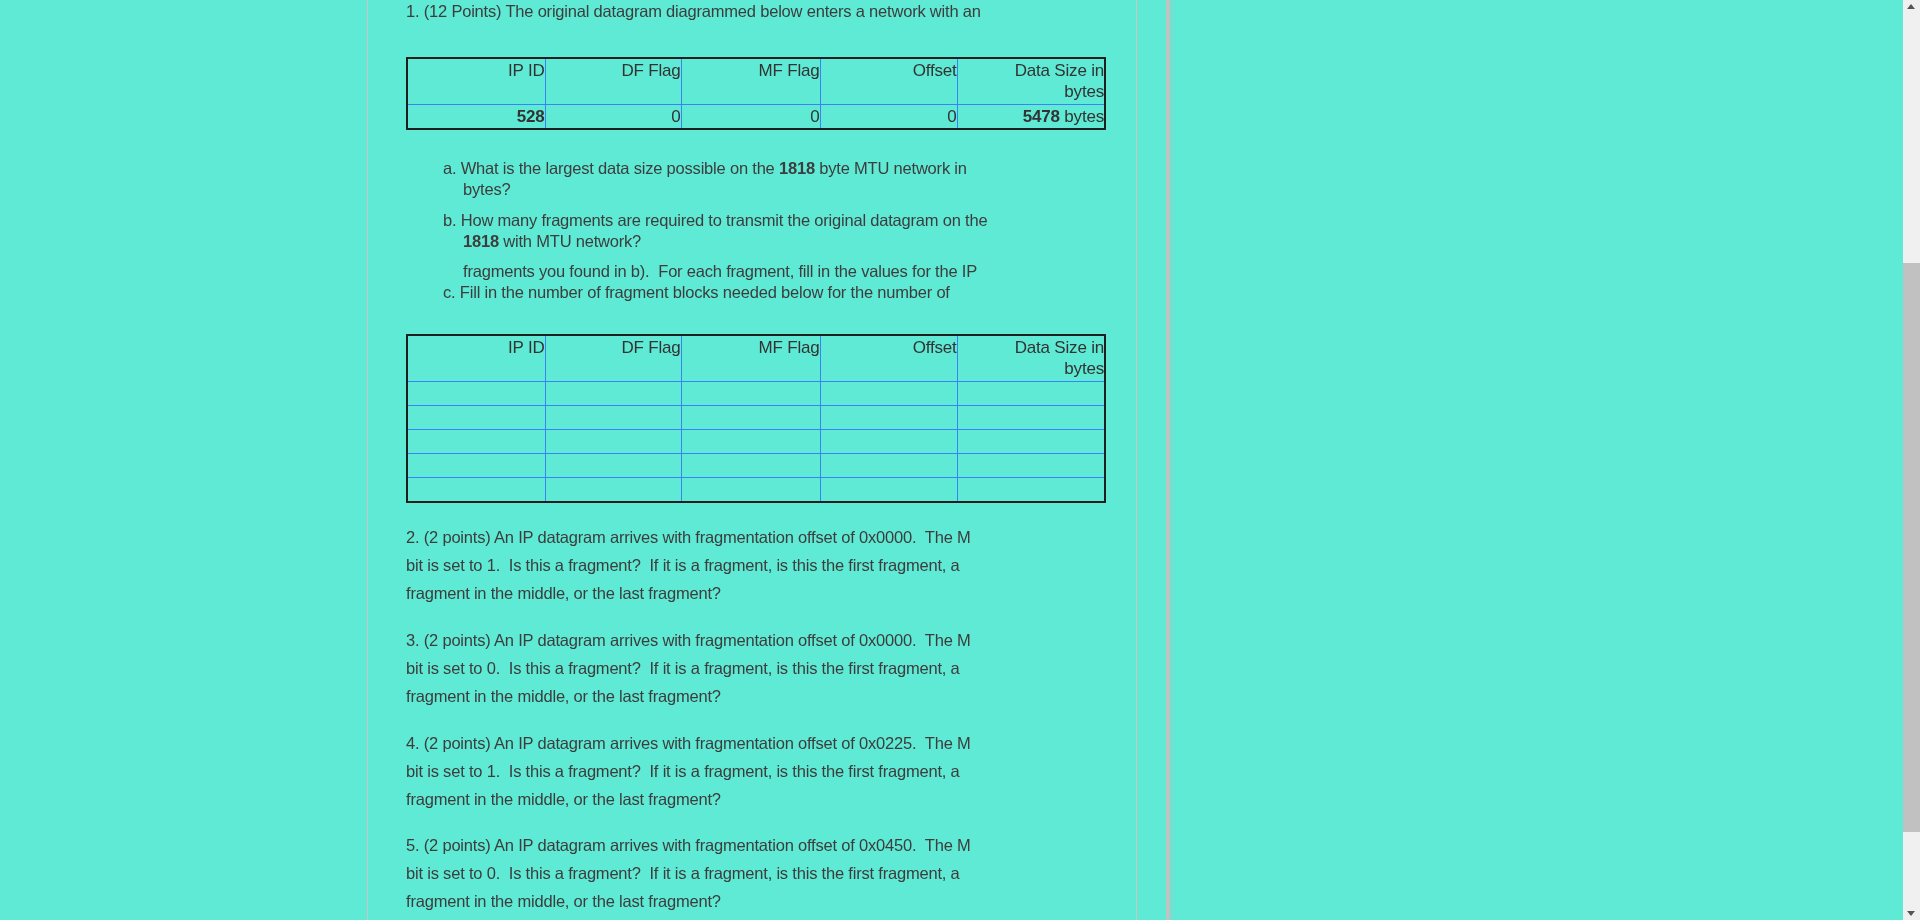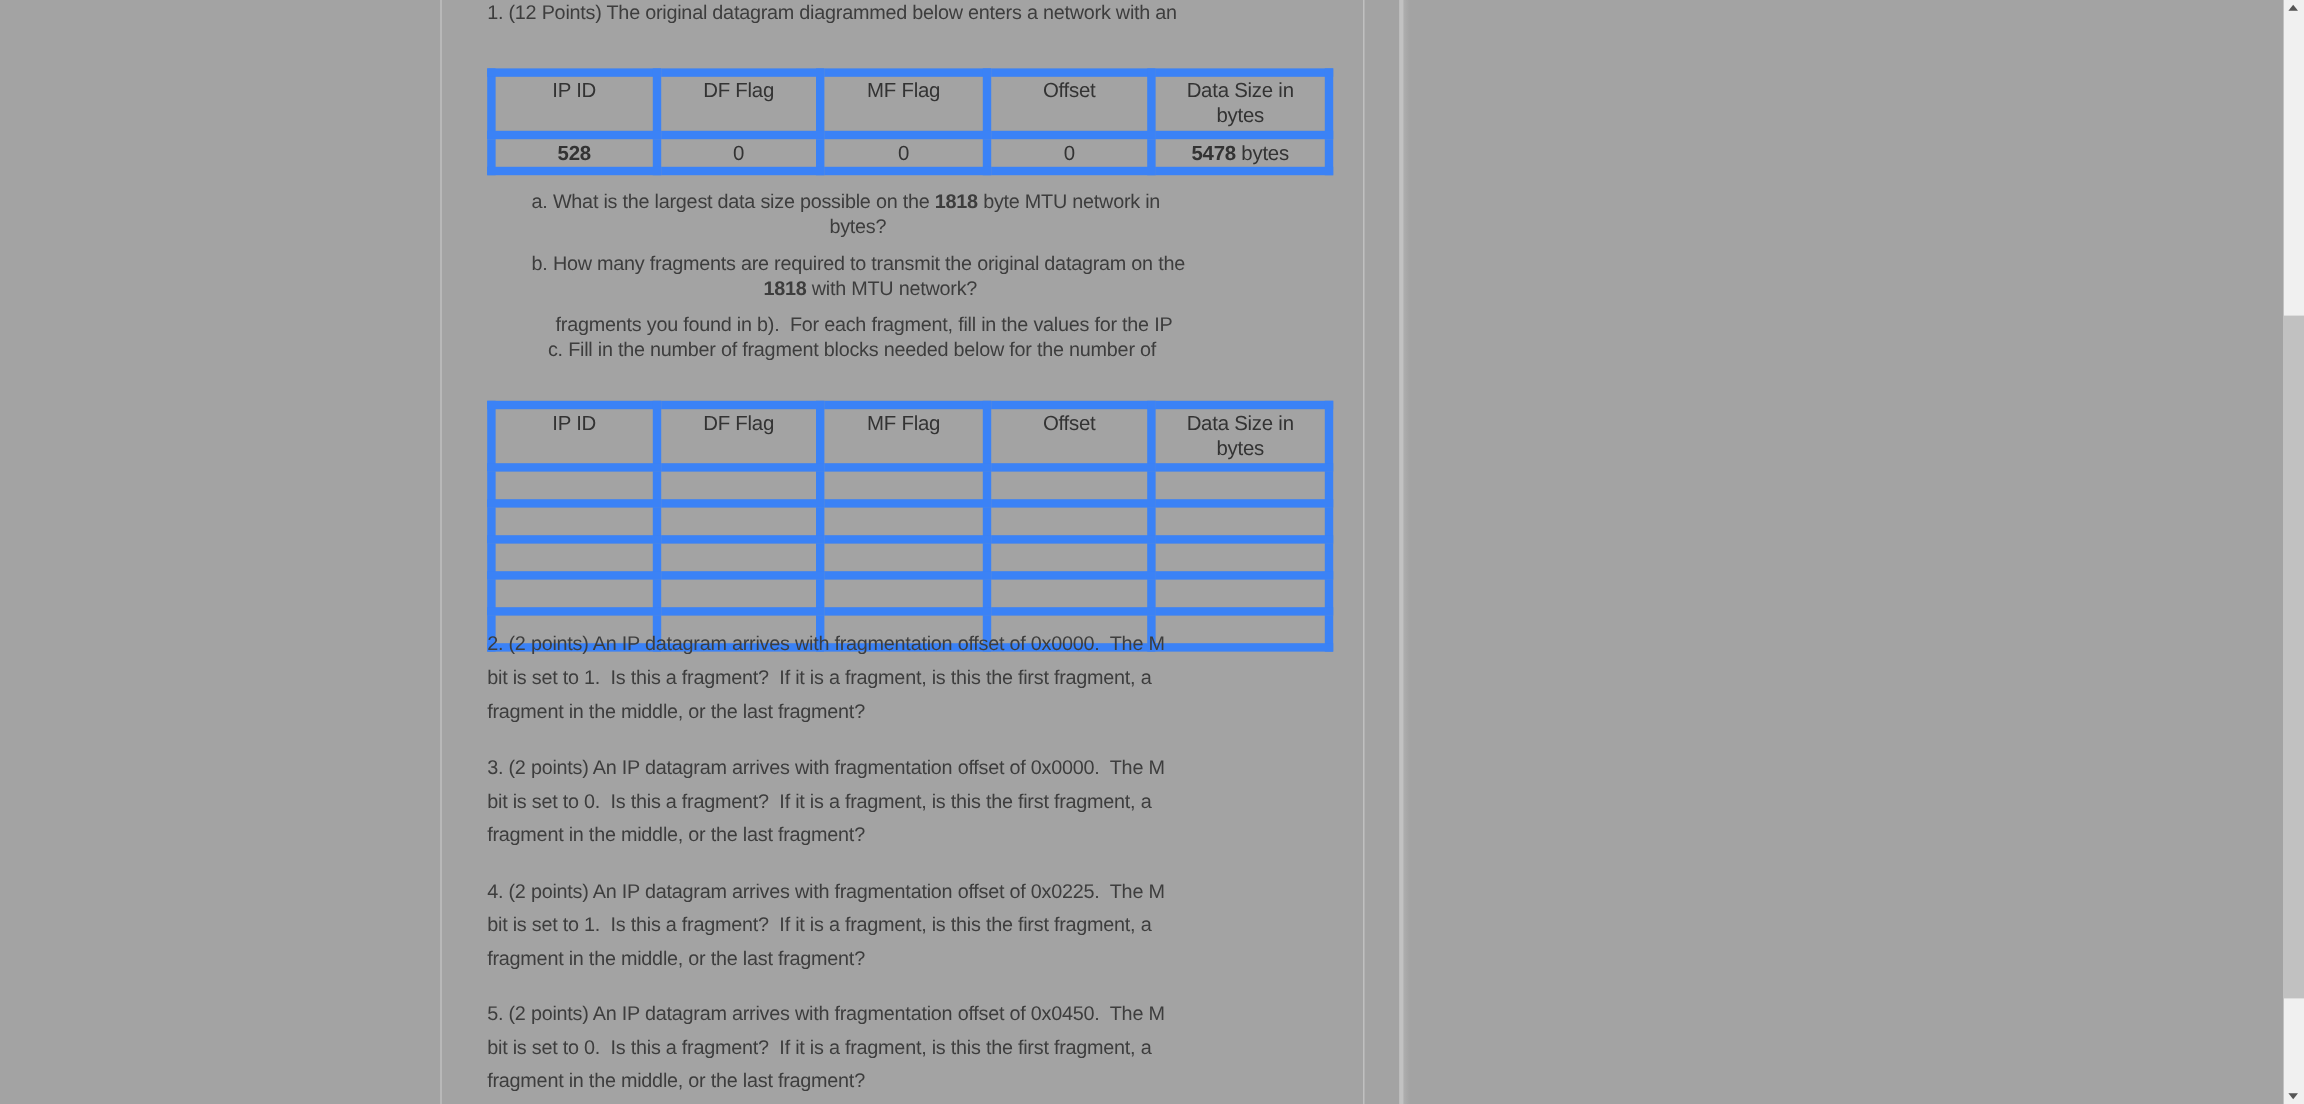--- a/index.html
+++ b/index.html
@@ -1,48 +1,48 @@
 <!DOCTYPE html>
 <html><head>
 <meta charset="utf-8">
 <style>
   html,body{margin:0;padding:0;background:#ffffff;}
-  #app{position:relative;width:1920px;height:920px;background:#a3a3a3;overflow:hidden;
+  #app{position:relative;width:1920px;height:920px;background:#5eead4;overflow:hidden;
        font-family:"Liberation Sans","DejaVu Sans",sans-serif;color:#3d3d3d;}
   .abs{position:absolute;}
 
   
   .page-edge{position:absolute;top:0;width:1px;height:920px;background:#c7c7c7;}
   .edge-left{left:367px;}
   .edge-right{left:1136px;}
   .pane-divider{position:absolute;top:0;left:1166px;width:9px;height:920px;
     background:linear-gradient(to right,#c2c2c2 0px,#c2c2c2 3px,rgba(190,190,190,.38) 4px,rgba(190,190,190,0) 9px);}
 
   
   .content{position:absolute;left:406px;top:0;width:700px;}
   .line{white-space:pre;font-size:16.5px;letter-spacing:-0.2px;}
   .para-tight .line{line-height:21px;}
   .para-wide .line{line-height:28px;}
   .b{font-weight:bold;}
   .cont{padding-left:20px;}
 
   .q1{top:1px;}
-  .item{left:37px;text-align:center;}
+  .item{left:37px;}
   .item-a{top:158px;}
   .item-b{top:210px;}
   .item-c{top:261px;}
   .q2{top:523px;}
   .q3{top:626px;}
   .q4{top:729px;}
   .q5{top:831px;}
 
   
   .frag-table{border-collapse:collapse;table-layout:fixed;width:698px;
     border:2px solid #1f1f1f;font-size:17px;color:#333;text-align:center;letter-spacing:-0.2px;}
-  .frag-table td{border:7px solid #3b82f6;padding:0;overflow:hidden;}
+  .frag-table td{border:1px solid #3b82f6;padding:0;overflow:hidden;text-align:right;}
   .frag-table tr.hdr td{height:44px;vertical-align:top;padding-top:1px;line-height:21px;}
   .frag-table tr.datarow td{height:23px;vertical-align:middle;line-height:23px;}
   .frag-table tr.emptyrow td{height:23px;}
   .c1{width:138px;}.c2{width:136px;}.c3{width:139px;}.c4{width:137px;}.c5{width:148px;}
   .t1{top:57px;left:0;}
   .t2{top:334px;left:0;}
 
   
   .scrollbar{position:absolute;left:1903px;top:0;width:17px;height:920px;background:#f0f0f0;}
   .scroll-thumb{position:absolute;left:0;top:263px;width:17px;height:569px;background:#c1c1c1;}

